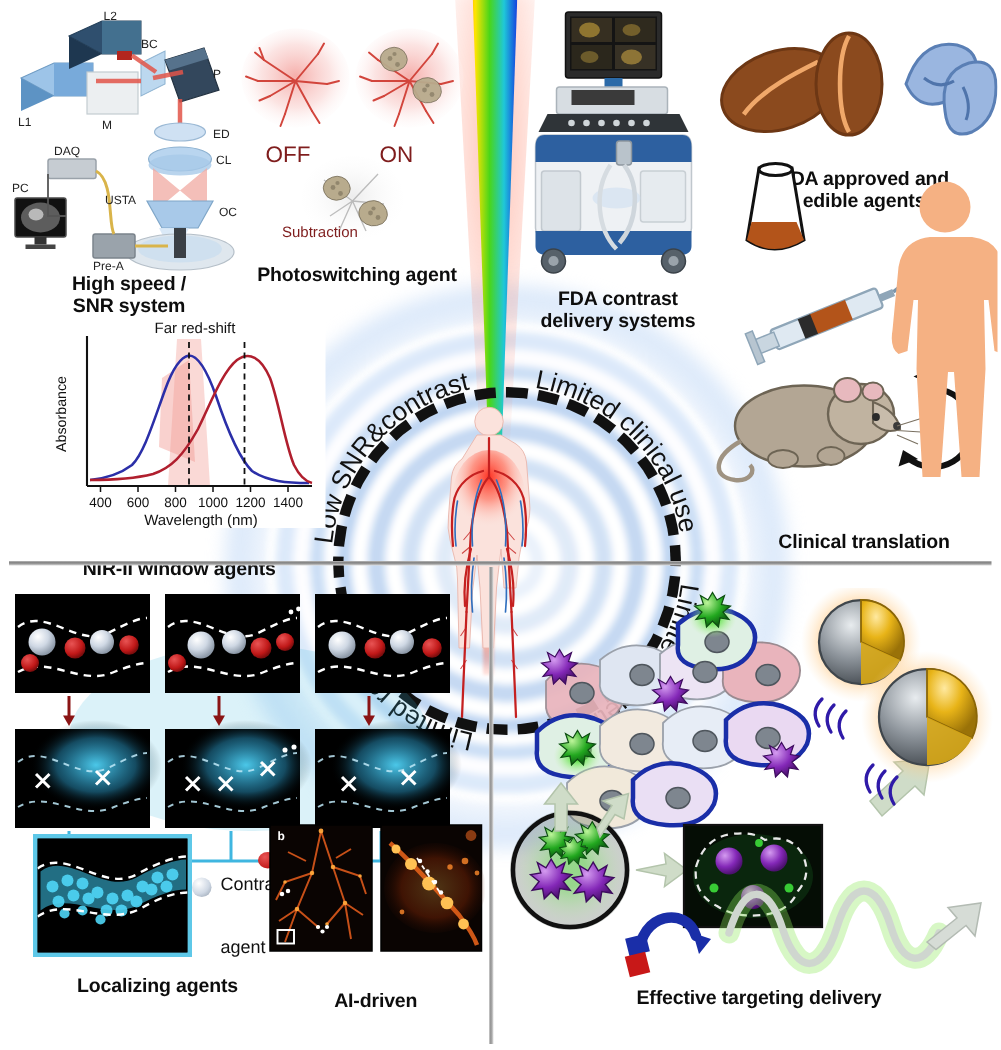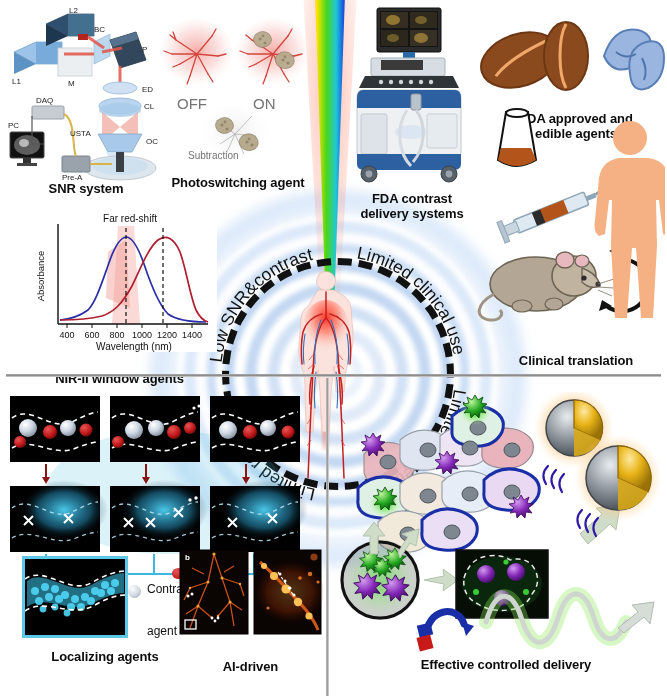--- a/index.html
+++ b/index.html
@@ -1,21 +1,21 @@
 <!DOCTYPE html>
 <html><head>
 <meta charset="utf-8">
 <style>
   html,body{margin:0;padding:0;background:#fff;}
   body{width:667px;height:700px;overflow:hidden;position:relative;
        font-family:"Liberation Sans", sans-serif;color:#111;}
   .stage{position:absolute;inset:0;width:667px;height:700px;overflow:hidden;background:#fff;}
   .abs{position:absolute;}
   .cap{font-weight:bold;font-size:13px;text-align:center;color:#0d0d0d;line-height:1.15;letter-spacing:-0.1px;}
-  .midlbl{font-size:11px;color:#737373;}
+  .midlbl{font-size:11px;color:#7f1d1d;}
 
   
   .hdiv{left:6px;top:374px;width:655px;height:3px;
         background:linear-gradient(180deg,#b9b9b9,#7e7e7e 40%,#d8d8d8);}
   .vdiv{left:326px;top:378px;width:3px;height:318px;
         background:linear-gradient(90deg,#cfcfcf,#8e8e8e 40%,#e0e0e0);}
 
   
   .beamwrap{left:300px;top:-6px;width:60px;height:330px;}
   .beam{position:absolute;left:0;top:0;width:100%;height:100%;
@@ -236,20 +236,21 @@
         <text x="140" y="140">OC</text>
         <text x="2" y="124">PC</text>
         <text x="30" y="99">DAQ</text>
         <text x="56" y="176">Pre-A</text>
         <text x="64" y="132">USTA</text>
       </g>
     </svg>
   </div>
 
   <div class="abs cap" style="left:6px;top:182px;width:160px;">
+    <div>High speed /</div>
     <div>SNR system</div>
   </div>
 
   <div class="abs" style="left:160px;top:12px;width:150px;height:170px;">
     <svg viewBox="0 0 150 170" width="150" height="170">
       <defs>
         <radialGradient id="vg" cx="50%" cy="48%" r="58%">
           <stop offset="0%" stop-color="#f5aaa6" stop-opacity=".95"></stop>
           <stop offset="55%" stop-color="#fad8d6" stop-opacity=".7"></stop>
           <stop offset="100%" stop-color="#ffffff" stop-opacity="0"></stop>
@@ -889,15 +890,15 @@
       </g>
 
       <g>
         <path d="M90 246 C90 216 122 212 128 232" stroke="#1a2ea8" stroke-width="7" fill="none" stroke-linecap="round"></path>
         <path d="M126 230 l12 4 l-8 10 z" fill="#1a2ea8"></path>
         <rect x="82" y="232" width="14" height="12" fill="#1a2ea8" transform="rotate(-14 89 238)"></rect>
         <rect x="82" y="244" width="14" height="14" fill="#c81818" transform="rotate(-14 89 251)"></rect>
       </g>
     </svg>
   </div>
-  <div class="abs cap" style="left:386px;top:658px;width:240px;">Effective controlled delivery</div>
+  <div class="abs cap" style="left:386px;top:658px;width:240px;">Effective targeting delivery</div>
 
 </div>
 
 </body></html>

